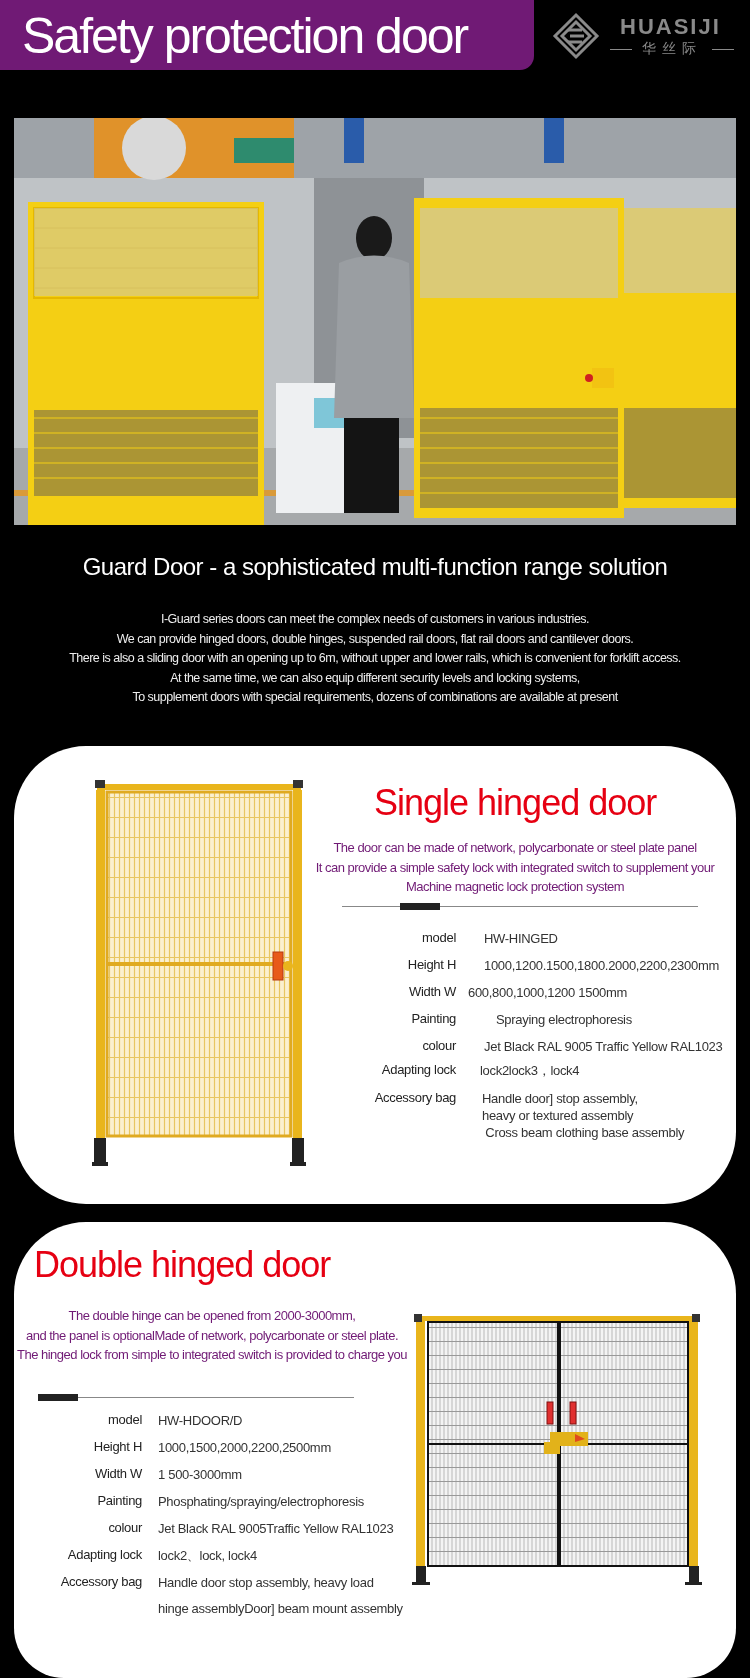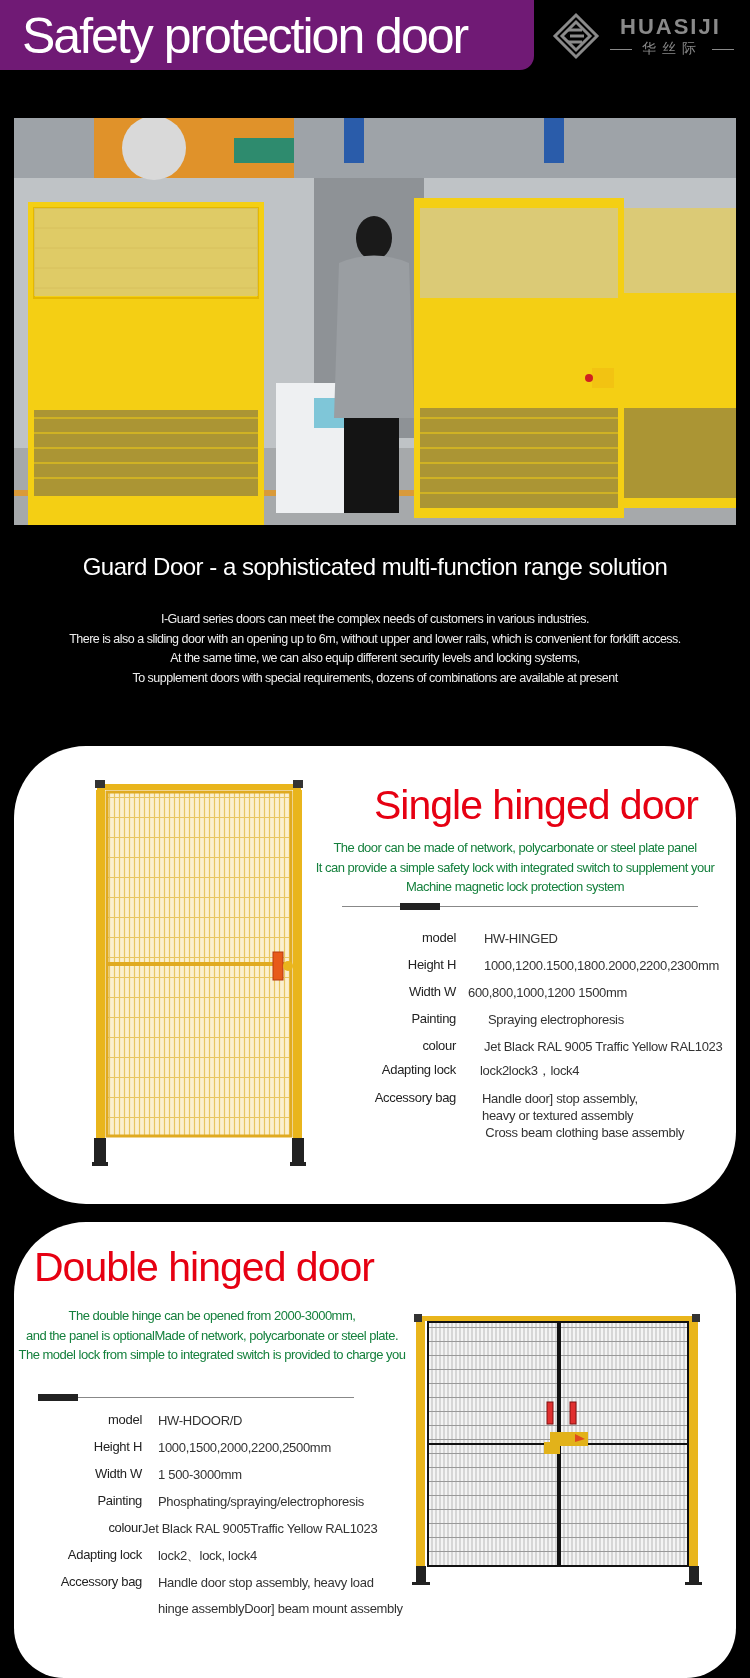--- a/index.html
+++ b/index.html
@@ -21,22 +21,22 @@
 
   
   .intro-title { position: absolute; left: 0; top: 553px; width: 750px; text-align: center; color: #fff; font-size: 24px; letter-spacing: -0.5px; }
   .intro-body { position: absolute; left: 0; top: 610px; width: 750px; text-align: center; color: #eee; font-size: 12.5px; line-height: 19.6px; letter-spacing: -0.5px; }
 
   
   .card { position: absolute; left: 14px; width: 722px; background: #fff; border-radius: 72px; overflow: hidden; }
   .card-single { top: 746px; height: 458px; }
   .card-double { top: 1222px; height: 456px; border-bottom-left-radius: 50px; border-bottom-right-radius: 50px; }
 
-  .section-title { position: absolute; color: #e60012; font-size: 41px; letter-spacing: -1px; white-space: nowrap; }
-  .section-desc { position: absolute; text-align: center; color: #15803d; font-size: 13px; line-height: 19.5px; letter-spacing: -0.5px; white-space: nowrap; }
+  .section-title { position: absolute; color: #e60012; font-size: 36px; letter-spacing: -1px; white-space: nowrap; }
+  .section-desc { position: absolute; text-align: center; color: #701a75; font-size: 13px; line-height: 19.5px; letter-spacing: -0.5px; white-space: nowrap; }
   .divider { position: absolute; height: 1px; background: #888; }
   .divider .mark { position: absolute; top: -3px; height: 7px; background: #222; }
 
   .spec-row { position: absolute; display: flex; font-size: 13px; color: #333; white-space: nowrap; }
   .spec-label { text-align: right; flex-shrink: 0; color: #222; letter-spacing: -0.3px; }
   .spec-value { padding-left: 0; color: #333; line-height: 17px; letter-spacing: -0.3px; }
 
   .door-illustration { position: absolute; }
 </style>
 </head>
@@ -114,20 +114,21 @@
     <circle cx="575" cy="260" r="4" fill="#d02020"></circle>
     <rect x="610" y="90" width="112" height="300" fill="#f4cf14"></rect>
     <rect x="610" y="90" width="112" height="85" fill="#c9c7b8" opacity="0.6"></rect>
     <rect x="610" y="290" width="112" height="90" fill="#7a6e4a" opacity="0.6"></rect>
   </svg>
 </div>
 
 <div class="intro-title">Guard Door - a sophisticated multi-function range solution</div>
 <div class="intro-body">
   <div>I-Guard series doors can meet the complex needs of customers in various industries.</div>
+  <div>We can provide hinged doors, double hinges, suspended rail doors, flat rail doors and cantilever doors.</div>
   <div>There is also a sliding door with an opening up to 6m, without upper and lower rails, which is convenient for forklift access.</div>
   <div>At the same time, we can also equip different security levels and locking systems,</div>
   <div>To supplement doors with special requirements, dozens of combinations are available at present</div>
 </div>
 
 <div class="card card-single">
   <svg class="door-illustration" style="left:78px; top:32px;" width="214" height="402" viewBox="0 0 214 402">
     <defs>
       <pattern id="meshY" width="5" height="20" patternUnits="userSpaceOnUse">
         <rect width="5" height="20" fill="#fbf0cf"></rect>
@@ -167,21 +168,21 @@
   <div class="spec-row" style="left:320px; top:211px;">
     <div class="spec-label" style="width:122px;">Height H</div>
     <div class="spec-value" style="margin-left:28px;">1000,1200.1500,1800.2000,2200,2300mm</div>
   </div>
   <div class="spec-row" style="left:320px; top:238px;">
     <div class="spec-label" style="width:122px;">Width W</div>
     <div class="spec-value" style="margin-left:12px;">600,800,1000,1200 1500mm</div>
   </div>
   <div class="spec-row" style="left:320px; top:265px;">
     <div class="spec-label" style="width:122px;">Painting</div>
-    <div class="spec-value" style="margin-left:32px;">Spraying electrophoresis</div>
+    <div class="spec-value" style="margin-left:40px;">Spraying electrophoresis</div>
   </div>
   <div class="spec-row" style="left:320px; top:292px;">
     <div class="spec-label" style="width:122px;">colour</div>
     <div class="spec-value" style="margin-left:28px;">Jet Black RAL 9005 Traffic Yellow RAL1023</div>
   </div>
   <div class="spec-row" style="left:308px; top:316px;">
     <div class="spec-label" style="width:134px;">Adapting lock</div>
     <div class="spec-value" style="margin-left:24px;">lock2lock3，lock4</div>
   </div>
   <div class="spec-row" style="left:308px; top:344px;">
@@ -192,21 +193,21 @@
       <div style="white-space:pre;"> Cross beam clothing base assembly</div>
     </div>
   </div>
 </div>
 
 <div class="card card-double">
   <div class="section-title" style="left:20px; top:22px;">Double hinged door</div>
   <div class="section-desc" style="left:0px; top:84px; width:396px;">
     <div>The double hinge can be opened from 2000-3000mm,</div>
     <div>and the panel is optionalMade of network, polycarbonate or steel plate.</div>
-    <div>The model lock from simple to integrated switch is provided to charge you</div>
+    <div>The hinged lock from simple to integrated switch is provided to charge you</div>
   </div>
   <div class="divider" style="left:24px; top:175px; width:316px;">
     <div class="mark" style="left:0px; width:40px;"></div>
   </div>
 
   <div class="spec-row" style="left:14px; top:190px;">
     <div class="spec-label" style="width:114px;">model</div>
     <div class="spec-value" style="margin-left:16px;">HW-HDOOR/D</div>
   </div>
   <div class="spec-row" style="left:14px; top:217px;">
@@ -216,21 +217,21 @@
   <div class="spec-row" style="left:14px; top:244px;">
     <div class="spec-label" style="width:114px;">Width W</div>
     <div class="spec-value" style="margin-left:16px;">1 500-3000mm</div>
   </div>
   <div class="spec-row" style="left:14px; top:271px;">
     <div class="spec-label" style="width:114px;">Painting</div>
     <div class="spec-value" style="margin-left:16px;">Phosphating/spraying/electrophoresis</div>
   </div>
   <div class="spec-row" style="left:14px; top:298px;">
     <div class="spec-label" style="width:114px;">colour</div>
-    <div class="spec-value" style="margin-left:0;">Jet Black RAL 9005Traffic Yellow RAL1023</div>
+    <div class="spec-value" style="margin-left:16px;">Jet Black RAL 9005Traffic Yellow RAL1023</div>
   </div>
   <div class="spec-row" style="left:14px; top:325px;">
     <div class="spec-label" style="width:114px;">Adapting lock</div>
     <div class="spec-value" style="margin-left:16px;">lock2、lock, lock4</div>
   </div>
   <div class="spec-row" style="left:14px; top:352px;">
     <div class="spec-label" style="width:114px;">Accessory bag</div>
     <div class="spec-value" style="margin-left:16px; line-height:26px; margin-top:-4px;">
       <div>Handle door stop assembly, heavy load</div>
       <div>hinge assemblyDoor] beam mount assembly</div>

